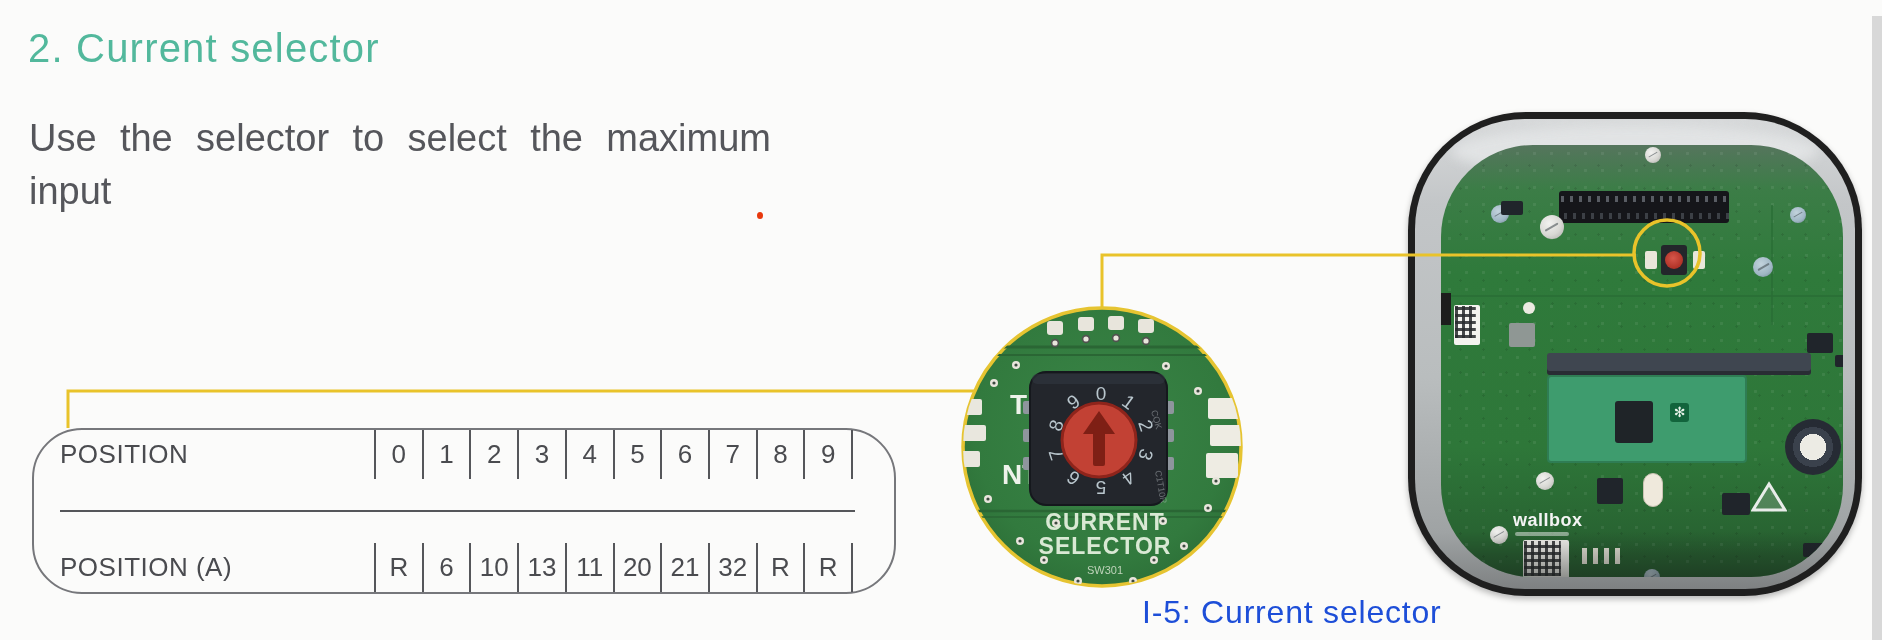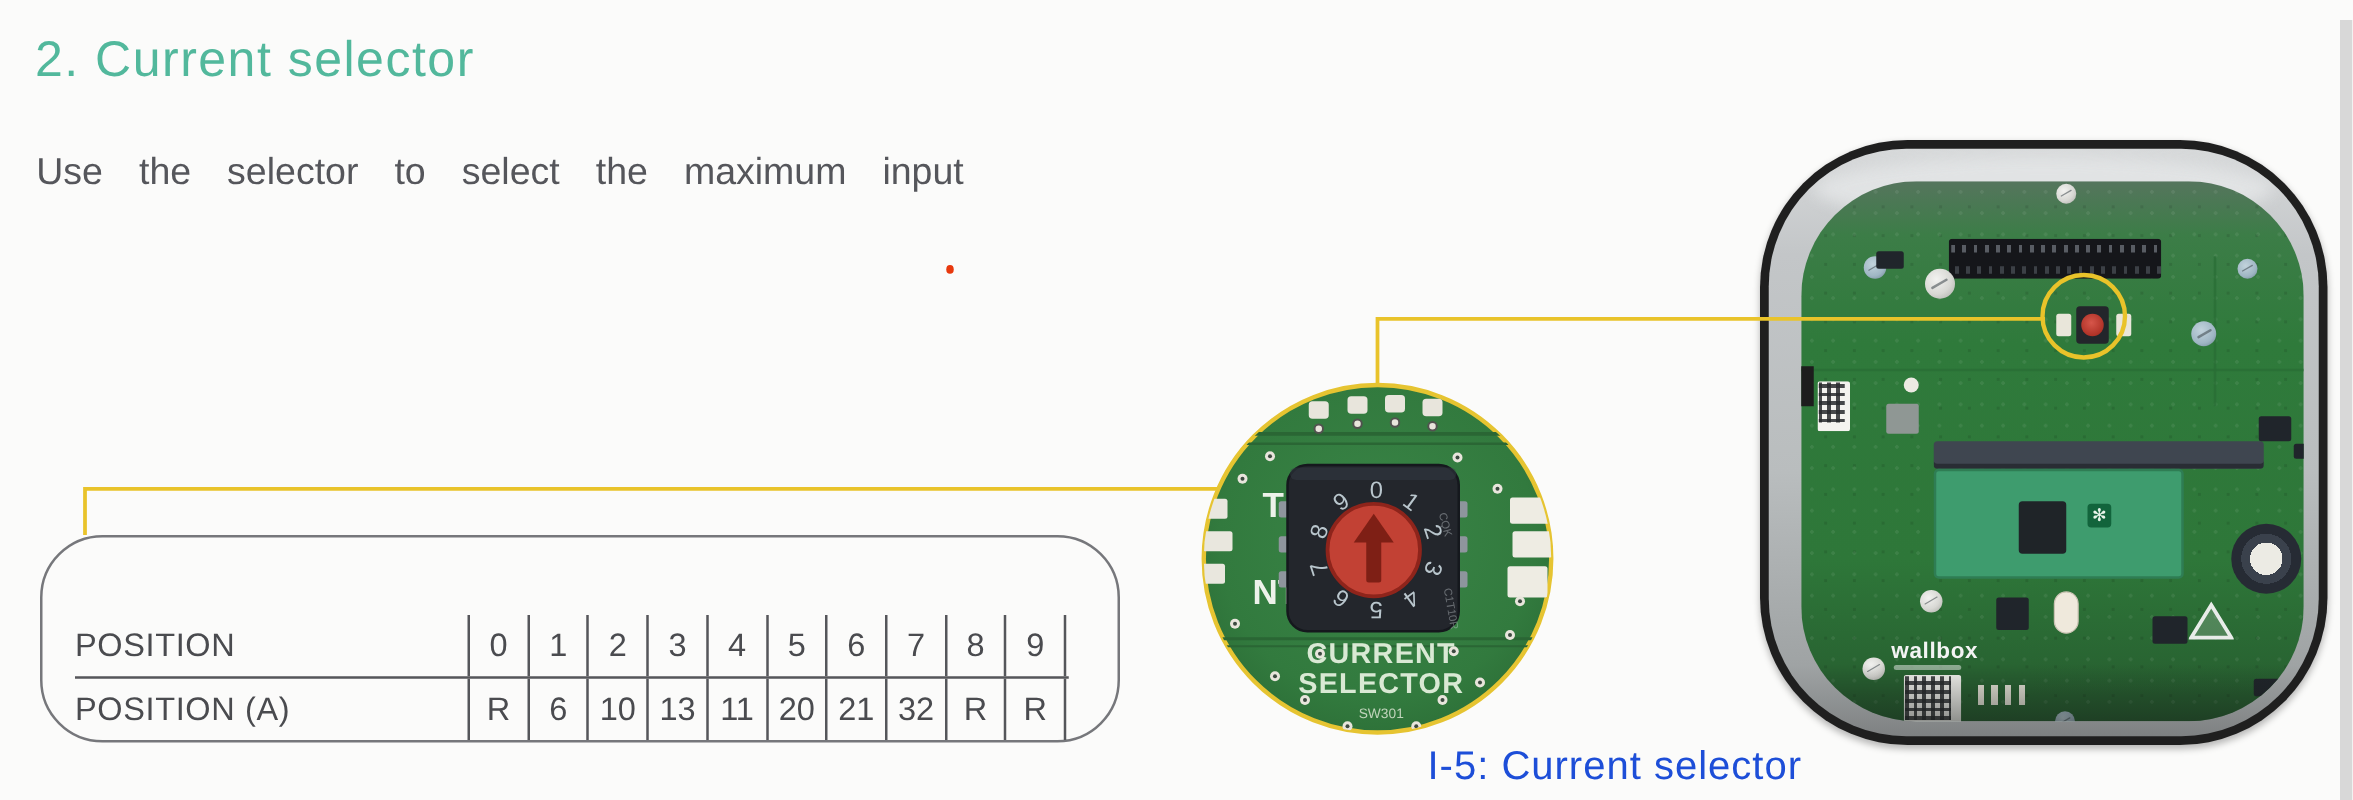--- a/index.html
+++ b/index.html
@@ -7,31 +7,31 @@
   body { font-family:"Liberation Sans", sans-serif; background:#fbfbfa; overflow:hidden; position:relative; }
 
   .canvas { position:absolute; left:0; top:0; width:1882px; height:640px; background:#fbfbfa;margin-top:16px; }
 
   .right-strip { position:absolute; left:1872px; top:0; width:10px; height:640px; background:#d8d8d8; }
 
   .heading { position:absolute; left:28px; top:10px; font-size:40px; letter-spacing:1.2px;
              color:#52b89c; font-weight:400; }
 
   .para { position:absolute; left:29px; top:96px; width:742px; color:#55565b;
-          font-size:30px; }
+          font-size:38px; }
   .jline { height:52.5px; line-height:52.5px; text-align:justify; text-align-last:justify; white-space:normal; }
   .jline.last { text-align-last:left; }
 
   .stray-dot { position:absolute; left:757px; top:196px; width:6px; height:7px; border-radius:50%;
                background:#e8380d; }
 
   
   .spec-table { position:absolute; left:32px; top:412px; width:864px; height:166px;
                 border:2px solid #76777b; border-radius:50px;
-                display:flex; flex-direction:column; justify-content:flex-end;
+                display:flex; flex-direction:column; justify-content:space-between;
                 padding:0 41px 0 26px; color:#4a4b4f; font-size:26px; }
   .trow { display:flex; align-items:center; height:49px; }
   .tlabel { width:314px; letter-spacing:0.5px; }
   .tcells { display:flex; flex:1; height:100%; }
   .tcell { flex:1; display:flex; align-items:center; justify-content:center;
            border-left:2px solid #55565a; }
   .tcell:last-child { border-right:2px solid #55565a; }
   .tsep { height:2px; background:#55565a; width:795px; }
 
   

